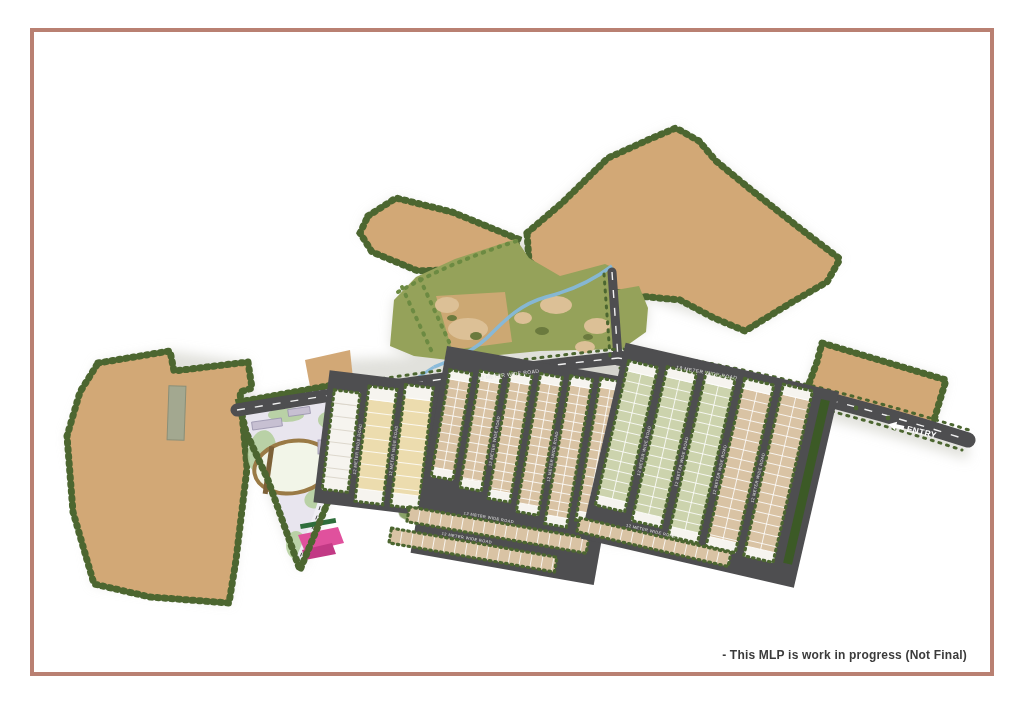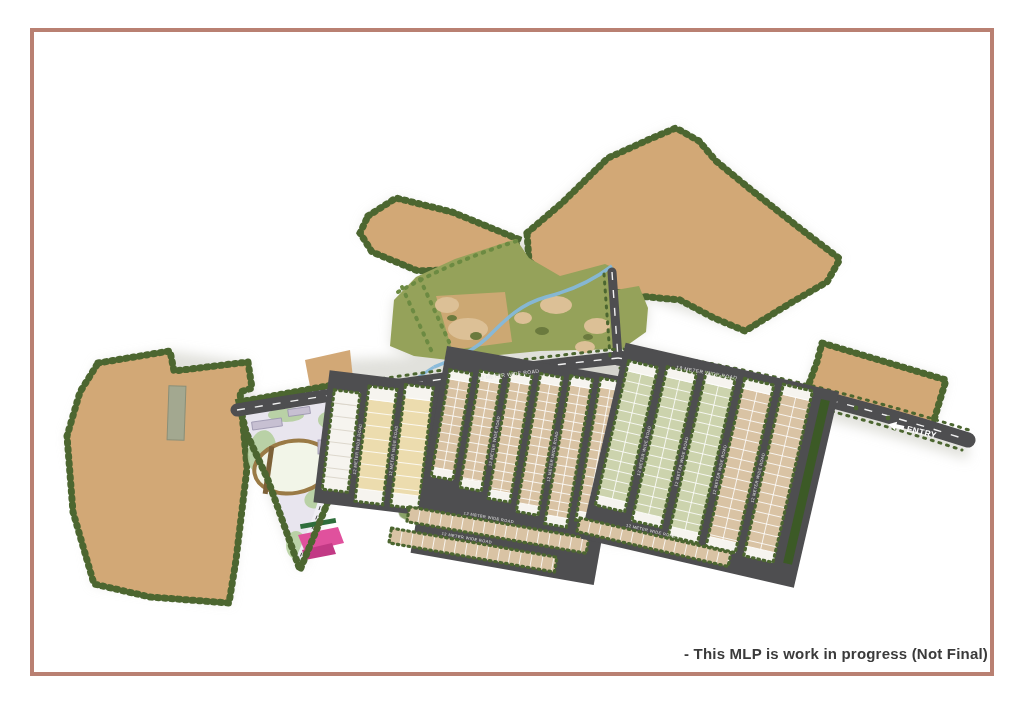--- a/index.html
+++ b/index.html
@@ -1,21 +1,21 @@
 <!DOCTYPE html>
 <html style="--frame: #b98072; --text: #3b3b3b; --tan: #d2a876; --tree: #4c6630; --tree_light: #6c8a42; --park: #95a25a; --sand: #dcc096; --dark_olive: #6b7a3e; --stream: #85b8da; --road: #4e4e50; --plot_tan: #d9c3a4; --plot_sage: #ccd3ad; --plot_white: #f6f4ef; --plot_cream: #ecdcae; --hedge: #3c5a26; --amenity_bg: #e8e5ee; --amenity_green: #b5cf9f; --track_brown: #9a7a45; --building_gray: #c7c0d2; --building_brown: #7d6138; --court_pink: #e0519d; --court_pink_dark: #c23a85;"><head>
 <meta charset="utf-8">
 <style>
   html,body{margin:0;padding:0;background:#ffffff;}
   .page{position:relative;width:1024px;height:704px;background:#fff;overflow:hidden;
         font-family:"Liberation Sans",sans-serif;}
   .frame{position:absolute;top:28px;bottom:28px;left:30px;right:30px;
          border:4px solid var(--frame,#b98072);pointer-events:none;}
   .plan{position:absolute;top:0;left:0;width:1024px;height:704px;}
-  .disclaimer{position:absolute;right:36px;bottom:42px;font-size:15px;font-weight:bold;
+  .disclaimer{position:absolute;right:57px;bottom:42px;font-size:12px;font-weight:bold;
               color:var(--text,#3b3b3b);letter-spacing:.2px;}
   .glow{fill:#c9c9c0;opacity:.55;}
   .tan{fill:var(--tan);}
   .treeline{fill:none;stroke:var(--tree);stroke-width:7;stroke-dasharray:1.5 5.5;stroke-linecap:round;}
   .treeline2{fill:none;stroke:var(--tree_light);stroke-width:4;stroke-dasharray:1.5 7;stroke-linecap:round;}
   .roadline{fill:none;stroke:var(--road);stroke-linecap:round;}
   .centerdash{fill:none;stroke:#f2f2f2;stroke-width:1.4;stroke-dasharray:8 10;}
   .roadtrees{fill:none;stroke:var(--tree);stroke-width:3;stroke-dasharray:2 6;stroke-linecap:round;}
   .roadlabel{fill:#e3e3e3;letter-spacing:.4px;}
   text{font-family:"Liberation Sans",sans-serif;}

